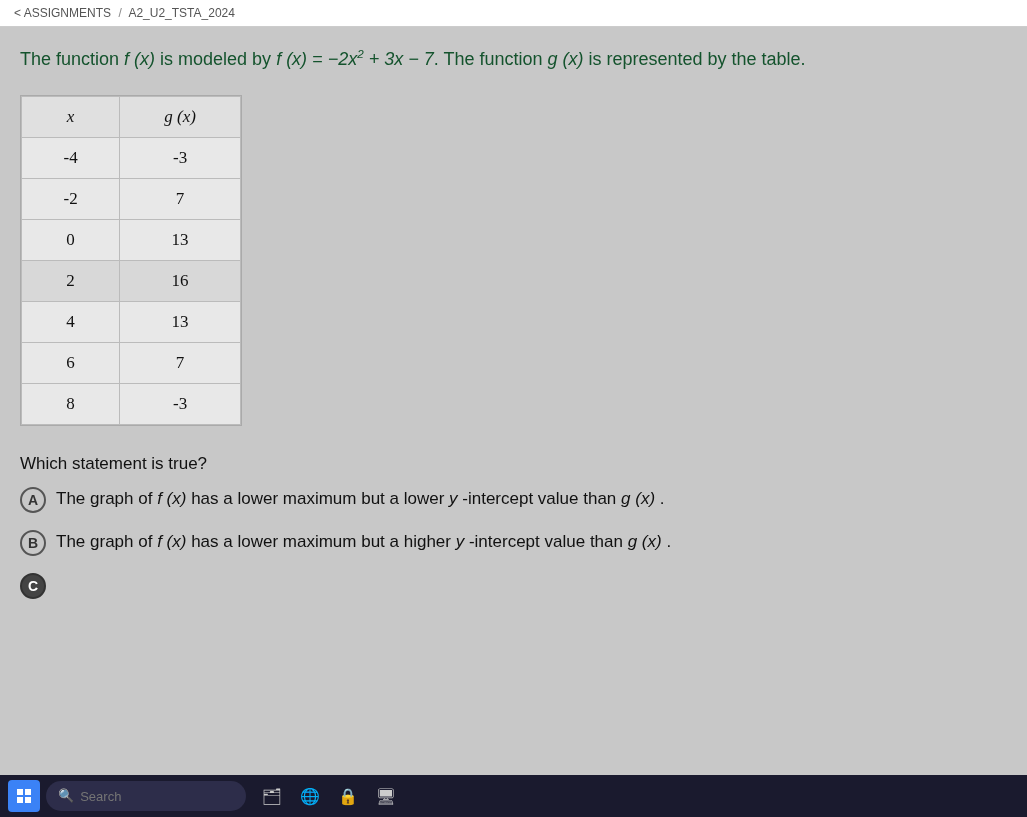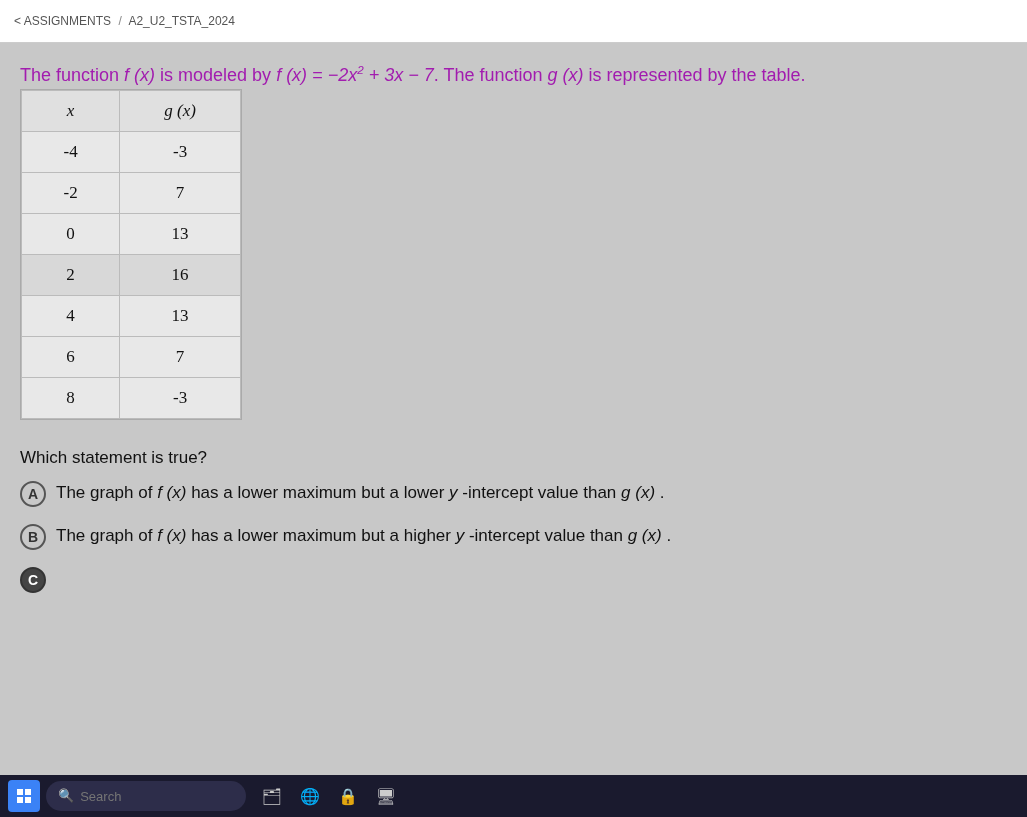--- a/index.html
+++ b/index.html
@@ -16,21 +16,21 @@
     .page-container {
       width: 1027px;
       height: 817px;
       background: #c8c8c8;
       position: relative;
     }
 
     
     .breadcrumb-bar {
       background: #ffffff;
-      padding: 14px 14px;
+      padding: 6px 14px;
       font-size: 12px;
       font-family: Arial, sans-serif;
       color: #555;
       border-bottom: 1px solid #ccc;
       position: relative;
       z-index: 10;
     }
 
     .breadcrumb-bar .chevron {
       margin: 0 4px;
@@ -41,21 +41,22 @@
     .main-content {
       background: #c8c8c8;
       padding: 18px 20px 20px 20px;
       position: relative;
     }
 
     
     .problem-statement {
       font-size: 18px;
       font-family: Arial, sans-serif;
-      color: #a21caf;
+      color: #14532d;
+      margin-bottom: 22px;
       line-height: 1.5;
     }
 
     .problem-statement .math {
       font-style: italic;
     }
 
     
     .table-wrapper {
       background: #e8e8e8;

